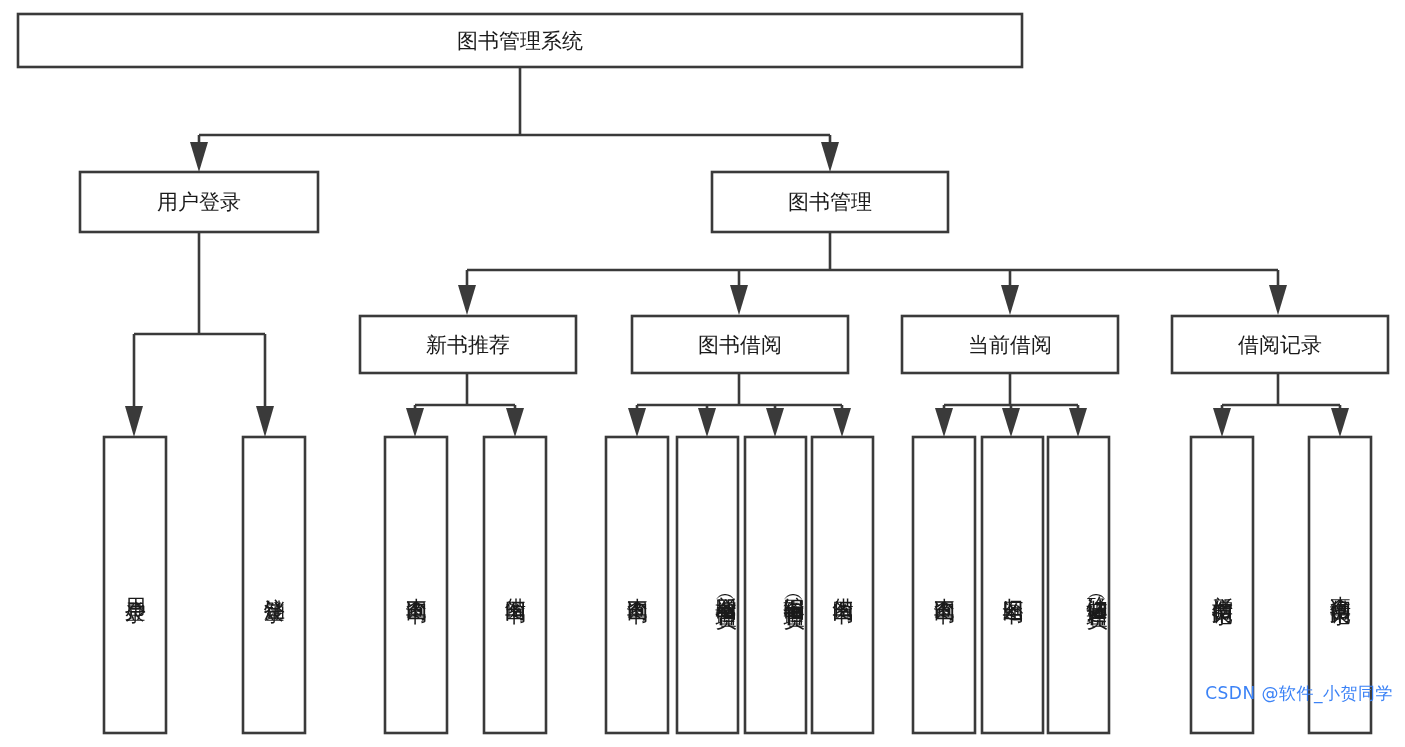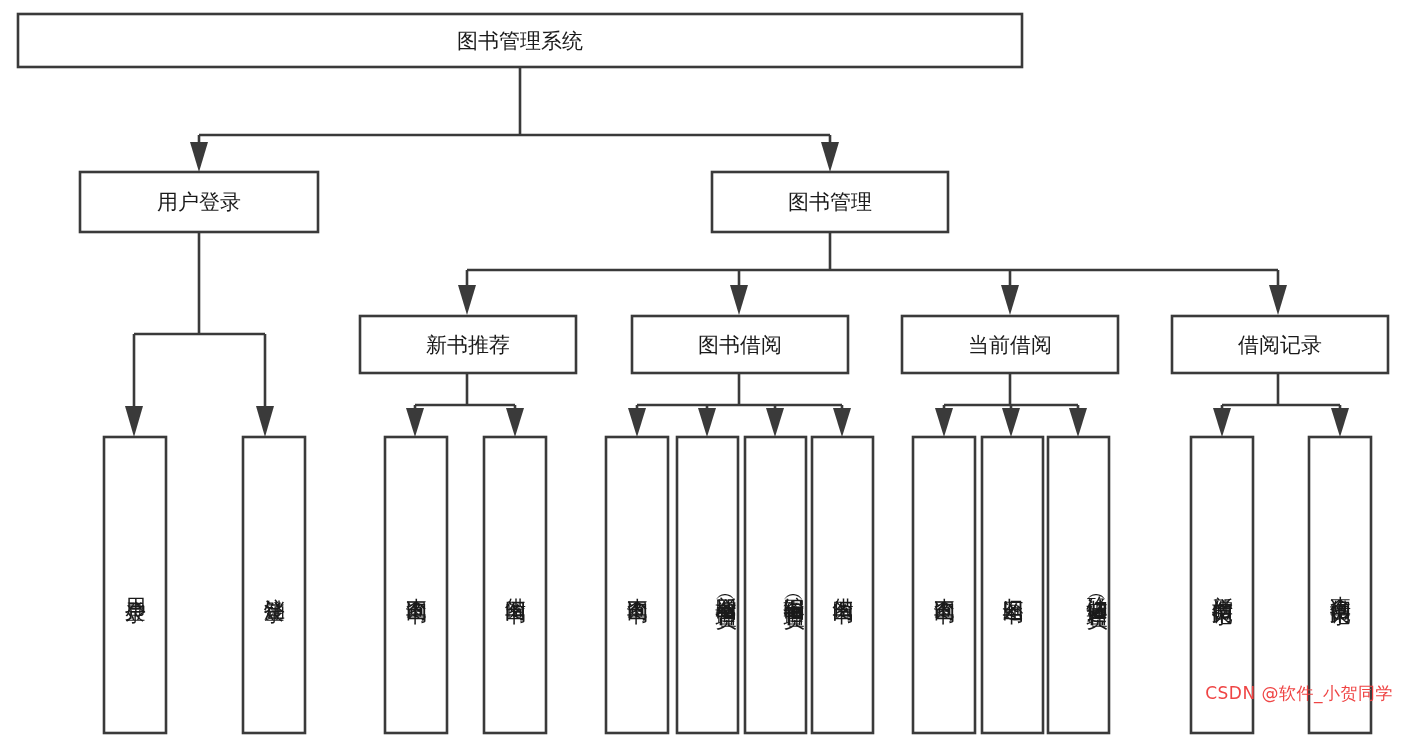--- a/index.html
+++ b/index.html
@@ -60,21 +60,21 @@
     text-align: center;
     white-space: nowrap;
     pointer-events: none;
   }
   .watermark {
     position: absolute;
     right: 12px;
     bottom: 6px;
     font-family: "DejaVu Sans", "Liberation Sans", sans-serif;
     font-size: 17px;
-    color: #ef4444;
+    color: #3b82f6;
     letter-spacing: 0.5px;
     white-space: nowrap;
   }
 </style>
 </head>
 <body>
 
 <div id="diagram-root">
 
   <svg class="flow" viewBox="0 0 1405 747">

